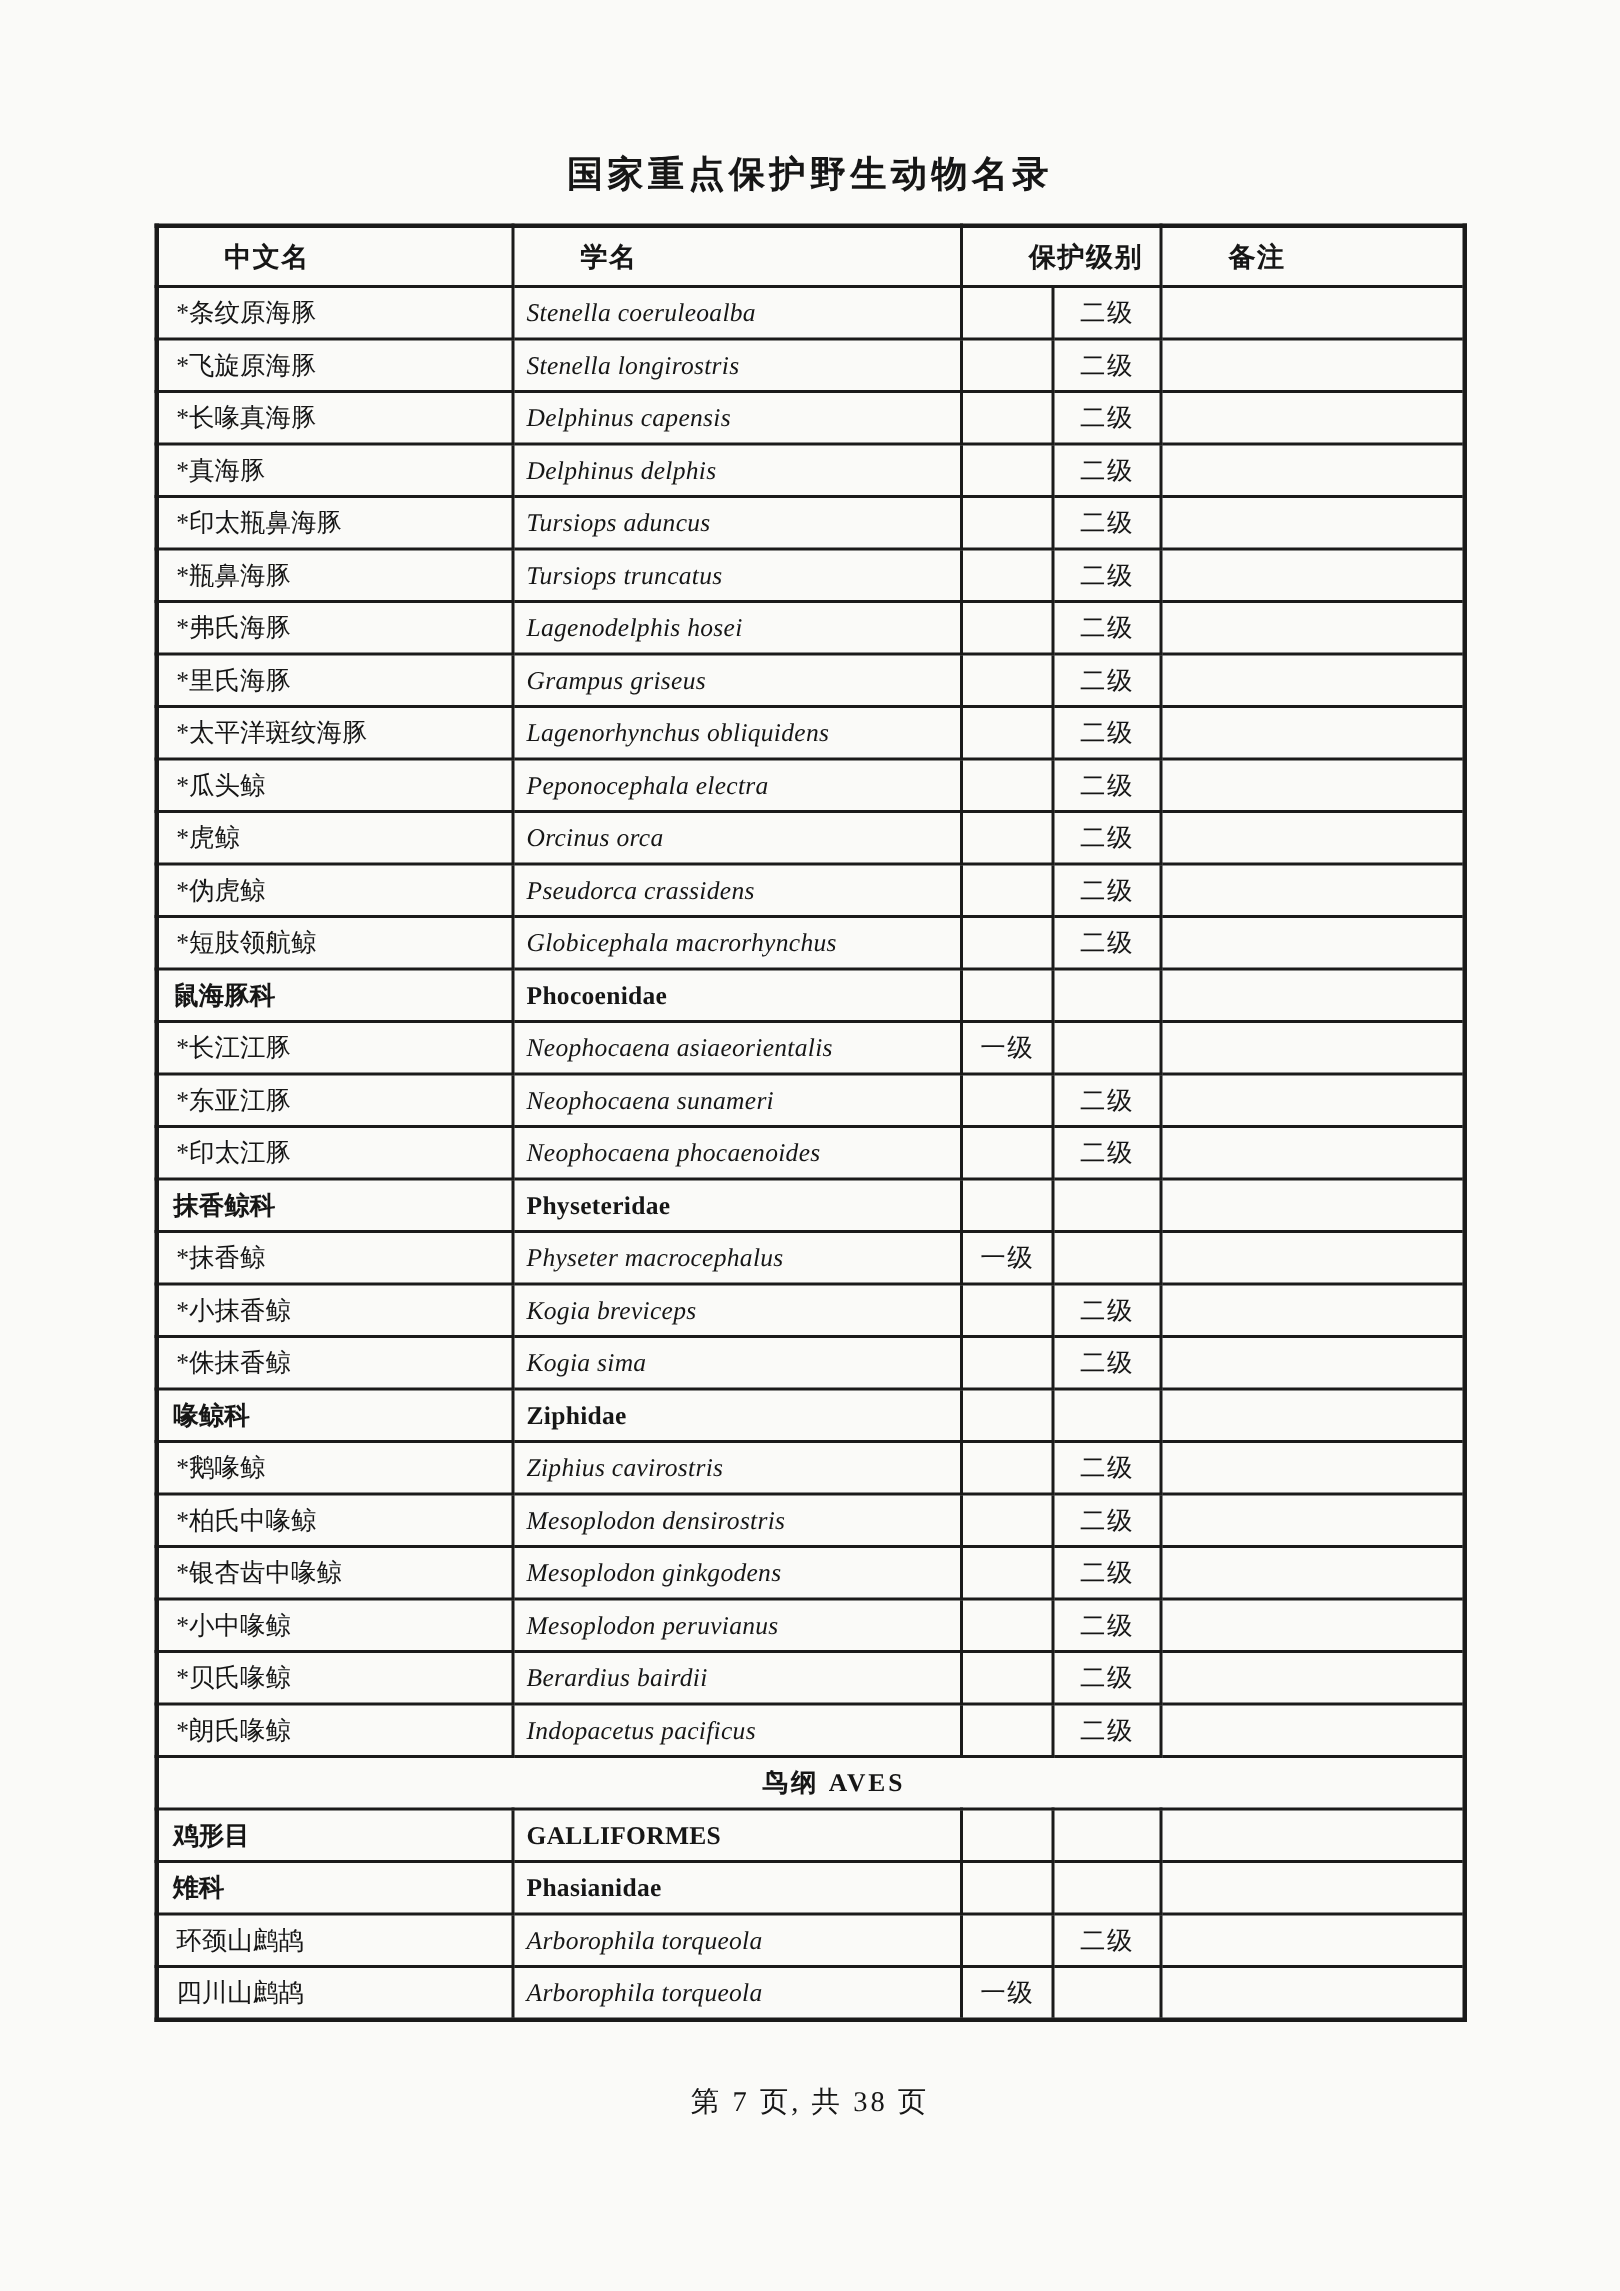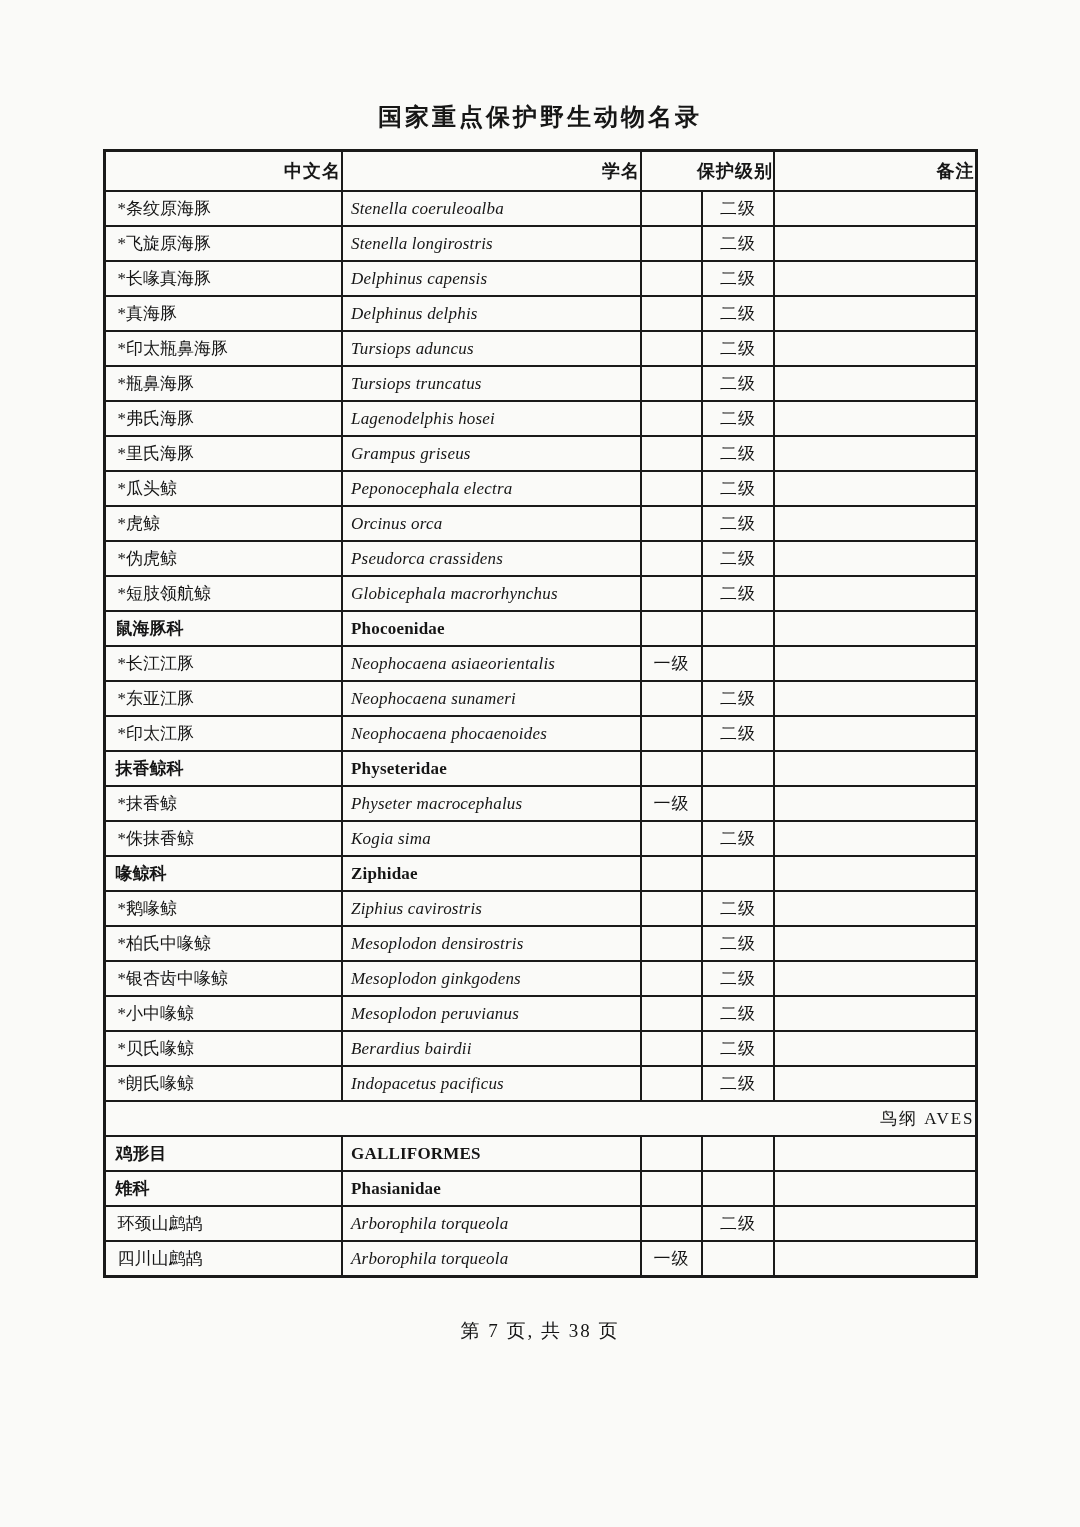--- a/index.html
+++ b/index.html
@@ -34,37 +34,37 @@
   .doc-table th, .doc-table td {
     border: 2px solid #1a1a1a;
     padding: 0;
     overflow: hidden;
     white-space: nowrap;
   }
   .doc-table thead th {
     height: 38px;
     font-size: 18px;
     font-weight: bold;
-    text-align: right;
+    text-align: left;
     letter-spacing: 1px;
     padding-left: 44px;
   }
   .doc-table tbody td {
     height: 33px;
     font-size: 17px;
     vertical-align: middle;
   }
   td.cn { padding-left: 12px; }
   td.cn.taxon { padding-left: 10px; font-weight: bold; margin-left: 17px; }
   td.sci { padding-left: 8px; font-style: italic; letter-spacing: 0.2px; }
   td.sci.taxon { font-style: normal; font-weight: bold; }
   td.lv { text-align: center; font-size: 16px; letter-spacing: 1px; }
   td.class-row {
-    text-align: right;
-    font-weight: normal;
+    text-align: center;
+    font-weight: bold;
     font-size: 18px;
     letter-spacing: 2px;
     padding-left: 32px;
   }
   .page-footer {
     text-align: center;
     margin-top: 40px;
     font-size: 19px;
     letter-spacing: 2px;
   }
@@ -141,20 +141,27 @@
         <td class="rem"></td>
       </tr>
       <tr>
         <td class="cn">*里氏海豚</td>
         <td class="sci">Grampus griseus</td>
         <td class="lv"></td>
         <td class="lv">二级</td>
         <td class="rem"></td>
       </tr>
       <tr>
+        <td class="cn">*太平洋斑纹海豚</td>
+        <td class="sci">Lagenorhynchus obliquidens</td>
+        <td class="lv"></td>
+        <td class="lv">二级</td>
+        <td class="rem"></td>
+      </tr>
+      <tr>
         <td class="cn">*瓜头鲸</td>
         <td class="sci">Peponocephala electra</td>
         <td class="lv"></td>
         <td class="lv">二级</td>
         <td class="rem"></td>
       </tr>
       <tr>
         <td class="cn">*虎鲸</td>
         <td class="sci">Orcinus orca</td>
         <td class="lv"></td>
@@ -208,20 +215,27 @@
         <td class="sci taxon">Physeteridae</td>
         <td class="lv"></td>
         <td class="lv"></td>
         <td class="rem"></td>
       </tr>
       <tr>
         <td class="cn">*抹香鲸</td>
         <td class="sci">Physeter macrocephalus</td>
         <td class="lv">一级</td>
         <td class="lv"></td>
+        <td class="rem"></td>
+      </tr>
+      <tr>
+        <td class="cn">*小抹香鲸</td>
+        <td class="sci">Kogia breviceps</td>
+        <td class="lv"></td>
+        <td class="lv">二级</td>
         <td class="rem"></td>
       </tr>
       <tr>
         <td class="cn">*侏抹香鲸</td>
         <td class="sci">Kogia sima</td>
         <td class="lv"></td>
         <td class="lv">二级</td>
         <td class="rem"></td>
       </tr>
       <tr>

